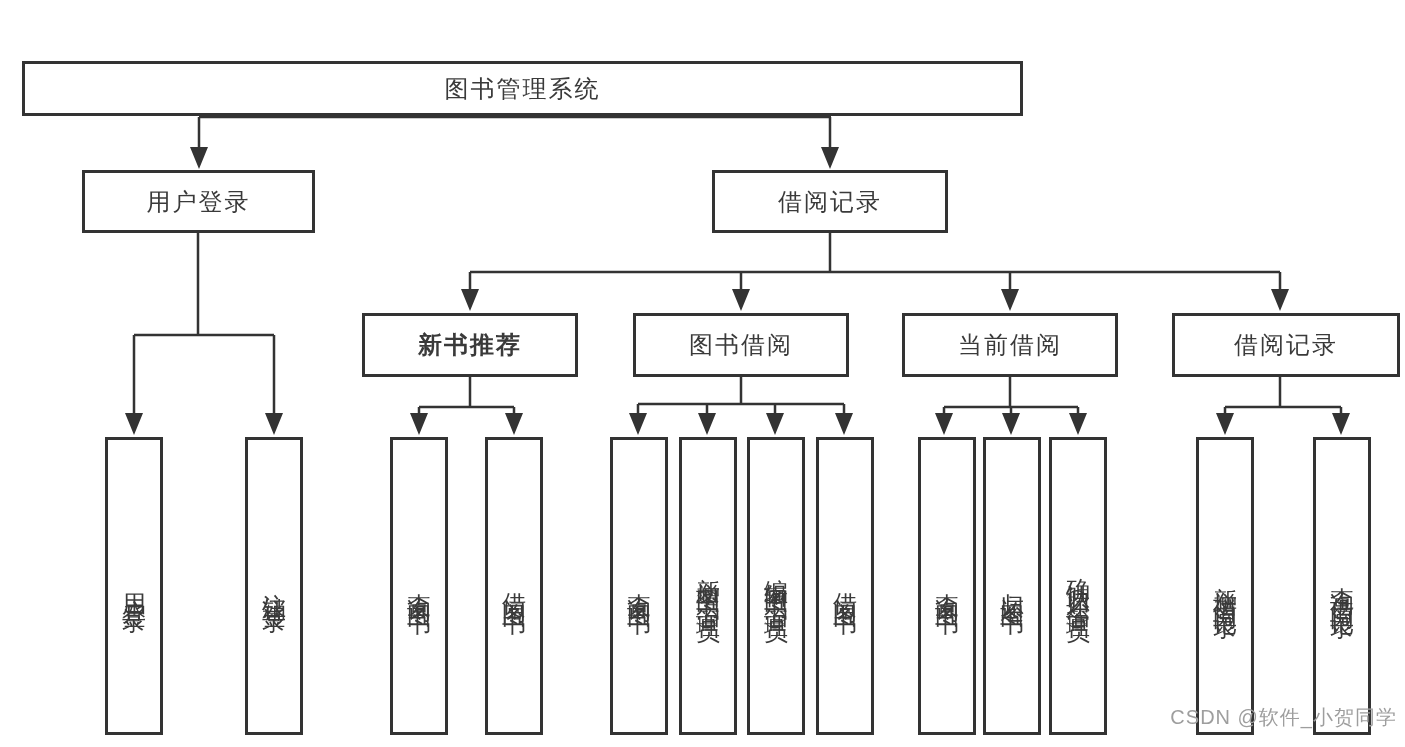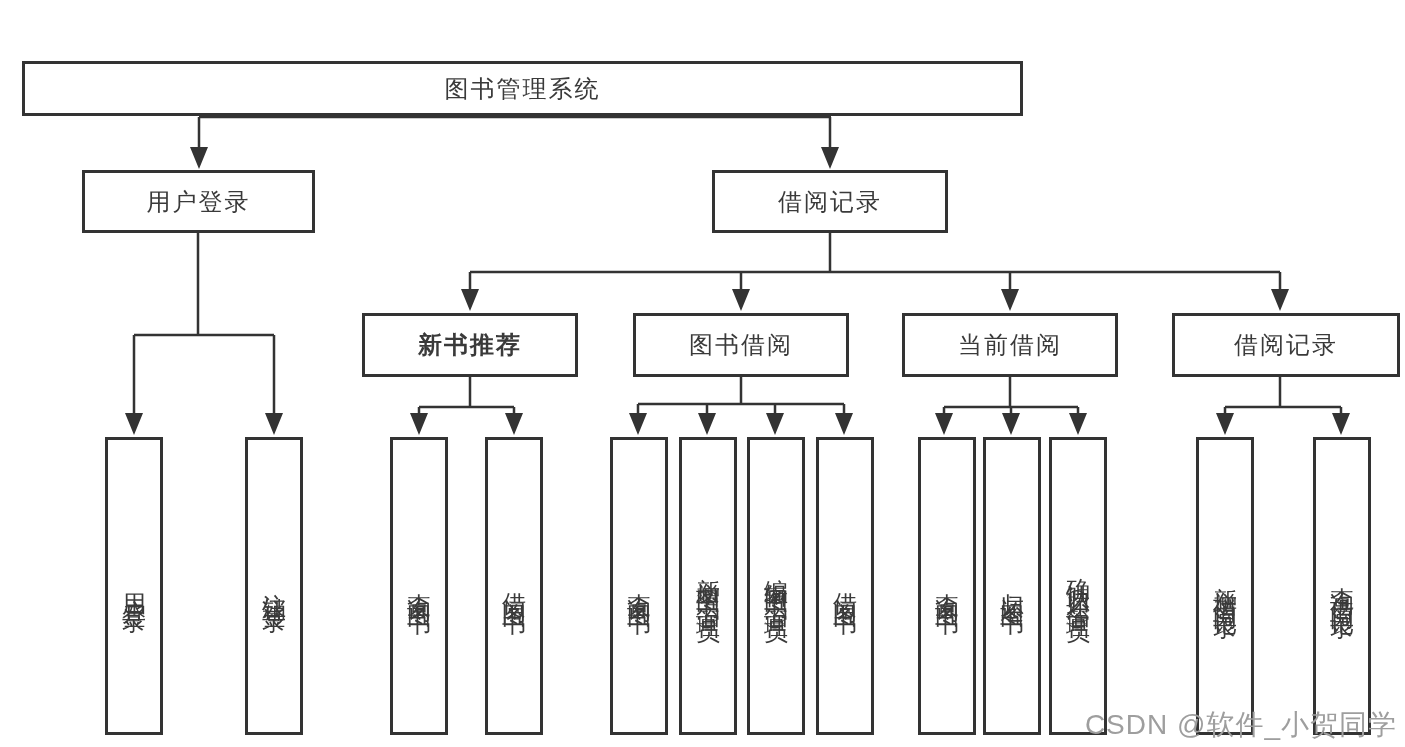--- a/index.html
+++ b/index.html
@@ -36,22 +36,22 @@
   .leaf {
     writing-mode: vertical-rl;
     text-orientation: mixed;
     letter-spacing: 6px;
     font-size: 24px;
     line-height: 1;
   }
   .watermark {
     position: absolute;
     right: 8px;
-    bottom: 3px;
-    font-size: 28px;
+    bottom: 16px;
+    font-size: 20px;
     color: #9e9e9e;
     letter-spacing: 1px;
     white-space: nowrap;
   }
 </style>
 </head>
 <body>
 
 <div class="stage">
 

